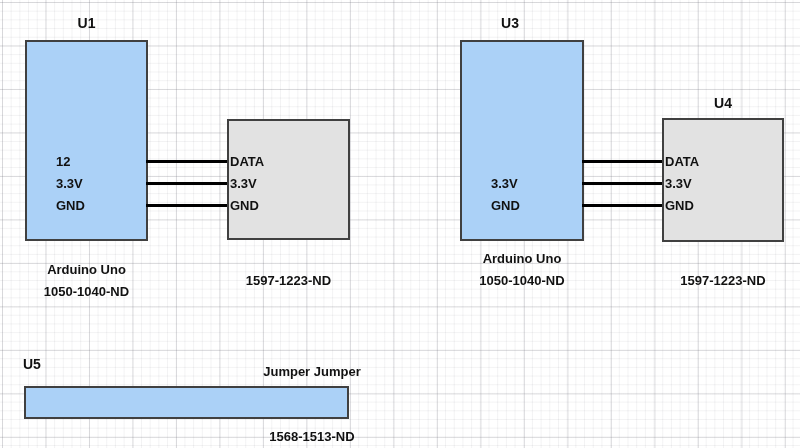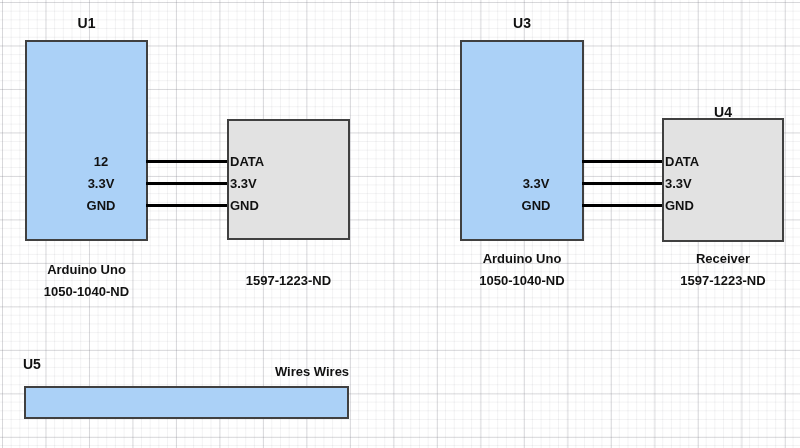--- a/index.html
+++ b/index.html
@@ -24,21 +24,21 @@
     border:2px solid #404040;
     box-sizing:border-box;
   }
   .fill-blue { background:#abd1f7; }
   .fill-gray { background:#e2e2e2; }
   .txt { position:absolute; white-space:nowrap; }
   .ref  { font-size:14px; line-height:16px; }
   .pin  { font-size:13px; line-height:16px; }
   .lbl  { font-size:13px; line-height:16px; }
   .tc { text-align:center; }
-  .tr { text-align:center; }
+  .tr { text-align:left; }
   .wire {
     position:absolute;
     height:3px;
     background:#000000;
   }
 </style>
 </head>
 <body>
 
 <div id="canvas">
@@ -54,36 +54,36 @@
   <div class="wire" style="left:146px; top:160px; width:83px;"></div>
   <div class="wire" style="left:146px; top:182px; width:83px;"></div>
   <div class="wire" style="left:146px; top:204px; width:83px;"></div>
 
   <div class="comp fill-gray" style="left:227px; top:119px; width:123px; height:121px;"></div>
   <div class="txt pin" style="left:230px; top:154px; width:90px;">DATA</div>
   <div class="txt pin" style="left:230px; top:176px; width:90px;">3.3V</div>
   <div class="txt pin" style="left:230px; top:198px; width:90px;">GND</div>
   <div class="txt lbl tc" style="left:227px; top:273px; width:123px;">1597-1223-ND</div>
 
-  <div class="txt ref tc" style="left:460px; top:15px; width:124px;text-align:center;">U3</div>
+  <div class="txt ref tc" style="left:448px; top:15px; width:124px;text-align:center;">U3</div>
   <div class="comp fill-blue" style="left:460px; top:40px; width:124px; height:201px;"></div>
   <div class="txt pin tr" style="left:491px; top:176px; width:90px;">3.3V</div>
   <div class="txt pin tr" style="left:491px; top:198px; width:90px;">GND</div>
   <div class="txt lbl tc" style="left:460px; top:251px; width:124px;">Arduino Uno</div>
   <div class="txt lbl tc" style="left:460px; top:273px; width:124px;">1050-1040-ND</div>
 
   <div class="wire" style="left:582px; top:160px; width:82px;"></div>
   <div class="wire" style="left:582px; top:182px; width:82px;"></div>
   <div class="wire" style="left:582px; top:204px; width:82px;"></div>
 
-  <div class="txt ref tc" style="left:662px; top:104px; width:122px;">U4</div>
+  <div class="txt ref tc" style="left:662px; top:95px; width:122px;">U4</div>
   <div class="comp fill-gray" style="left:662px; top:118px; width:122px; height:124px;"></div>
   <div class="txt pin" style="left:665px; top:154px; width:90px;">DATA</div>
   <div class="txt pin" style="left:665px; top:176px; width:90px;">3.3V</div>
   <div class="txt pin" style="left:665px; top:198px; width:90px;">GND</div>
-  <div class="txt lbl tc" style="left:662px; top:251px; width:122px;">Receiver</div>
   <div class="txt lbl tc" style="left:662px; top:273px; width:122px;">1597-1223-ND</div>
 
   <div class="txt ref" style="left:23px; top:356px;">U5</div>
-  <div class="txt lbl tc" style="left:247px; top:364px; width:130px;">Wires Wires</div>
+  <div class="txt lbl tc" style="left:247px; top:364px; width:130px;">Jumper Jumper</div>
   <div class="comp fill-blue" style="left:24px; top:386px; width:325px; height:33px;"></div>
+  <div class="txt lbl tc" style="left:247px; top:429px; width:130px;">1568-1513-ND</div>
 
 </div>
 
 </body></html>

